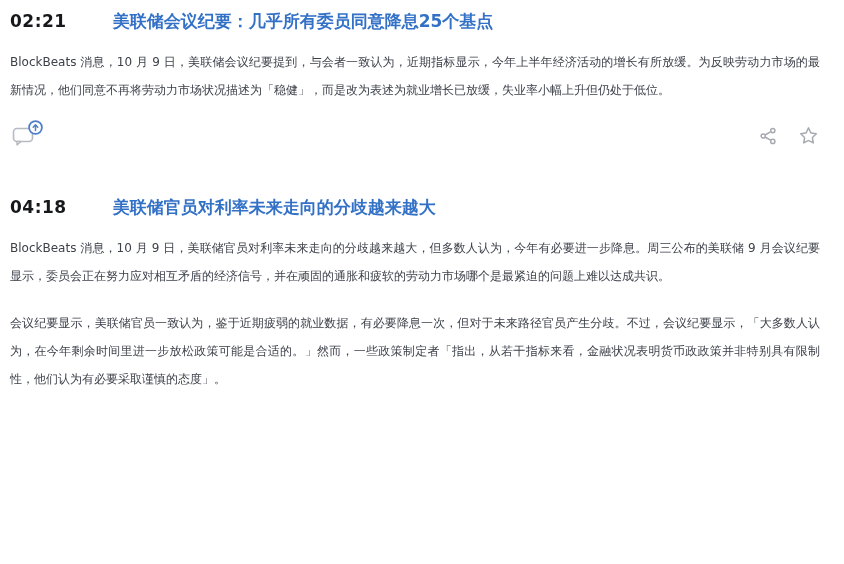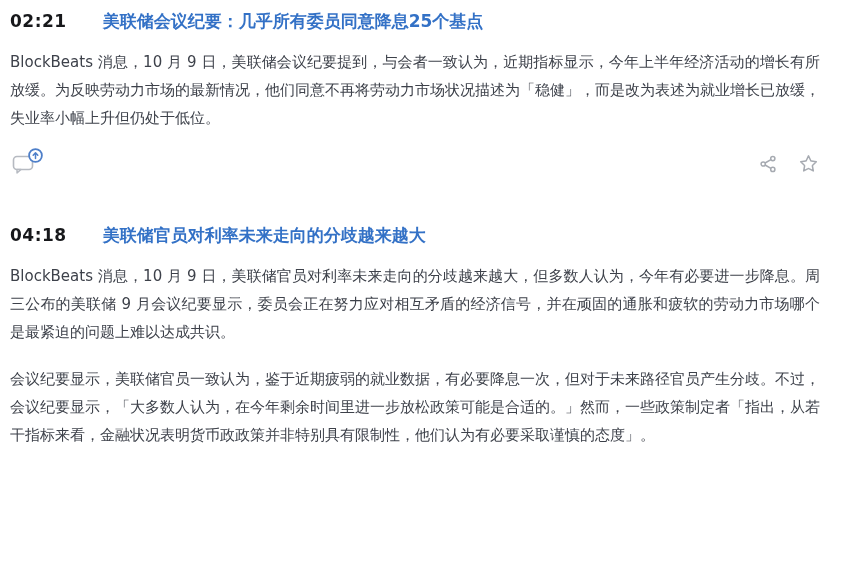--- a/index.html
+++ b/index.html
@@ -20,37 +20,37 @@
   .news-item { position: relative; }
   .news-item + .news-item { margin-top: 44px; }
 
   .headline {
     margin: 0 0 15px 0;
     font-size: 17px;
     font-weight: 700;
     line-height: 24px;
     display: flex;
     align-items: baseline;
-    gap: 0;
+    gap: 10px;
   }
   .headline .time {
     color: #17181b;
     flex: 0 0 auto;
     letter-spacing: 0.5px;
   }
   .headline .title {
     color: #3371c6;
     text-decoration: none;
     cursor: pointer;
     margin-left: 36px;
   }
 
   .news-item p {
     margin: 0 0 19px 0;
-    font-size: 15px;
+    font-size: 12px;
     line-height: 28px;
     text-align: justify;
     color: #3d414a;
   }
 
   .action-row {
     margin-top: 4px;
     height: 28px;
     display: flex;
     align-items: center;

